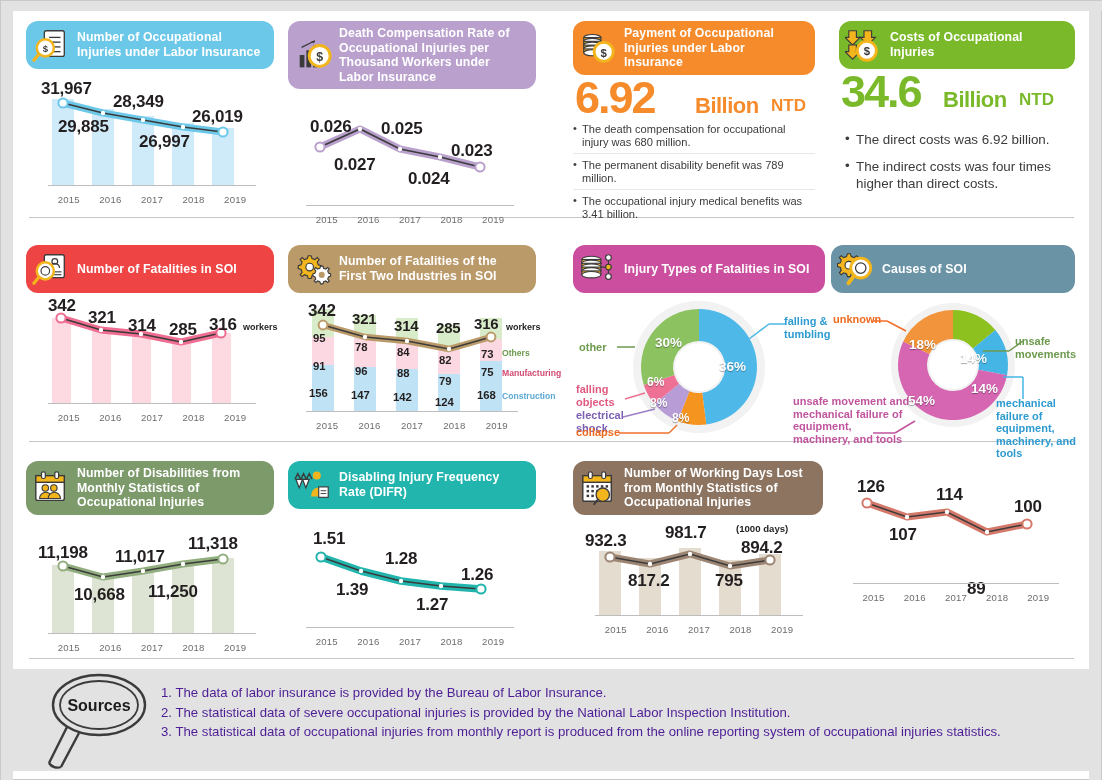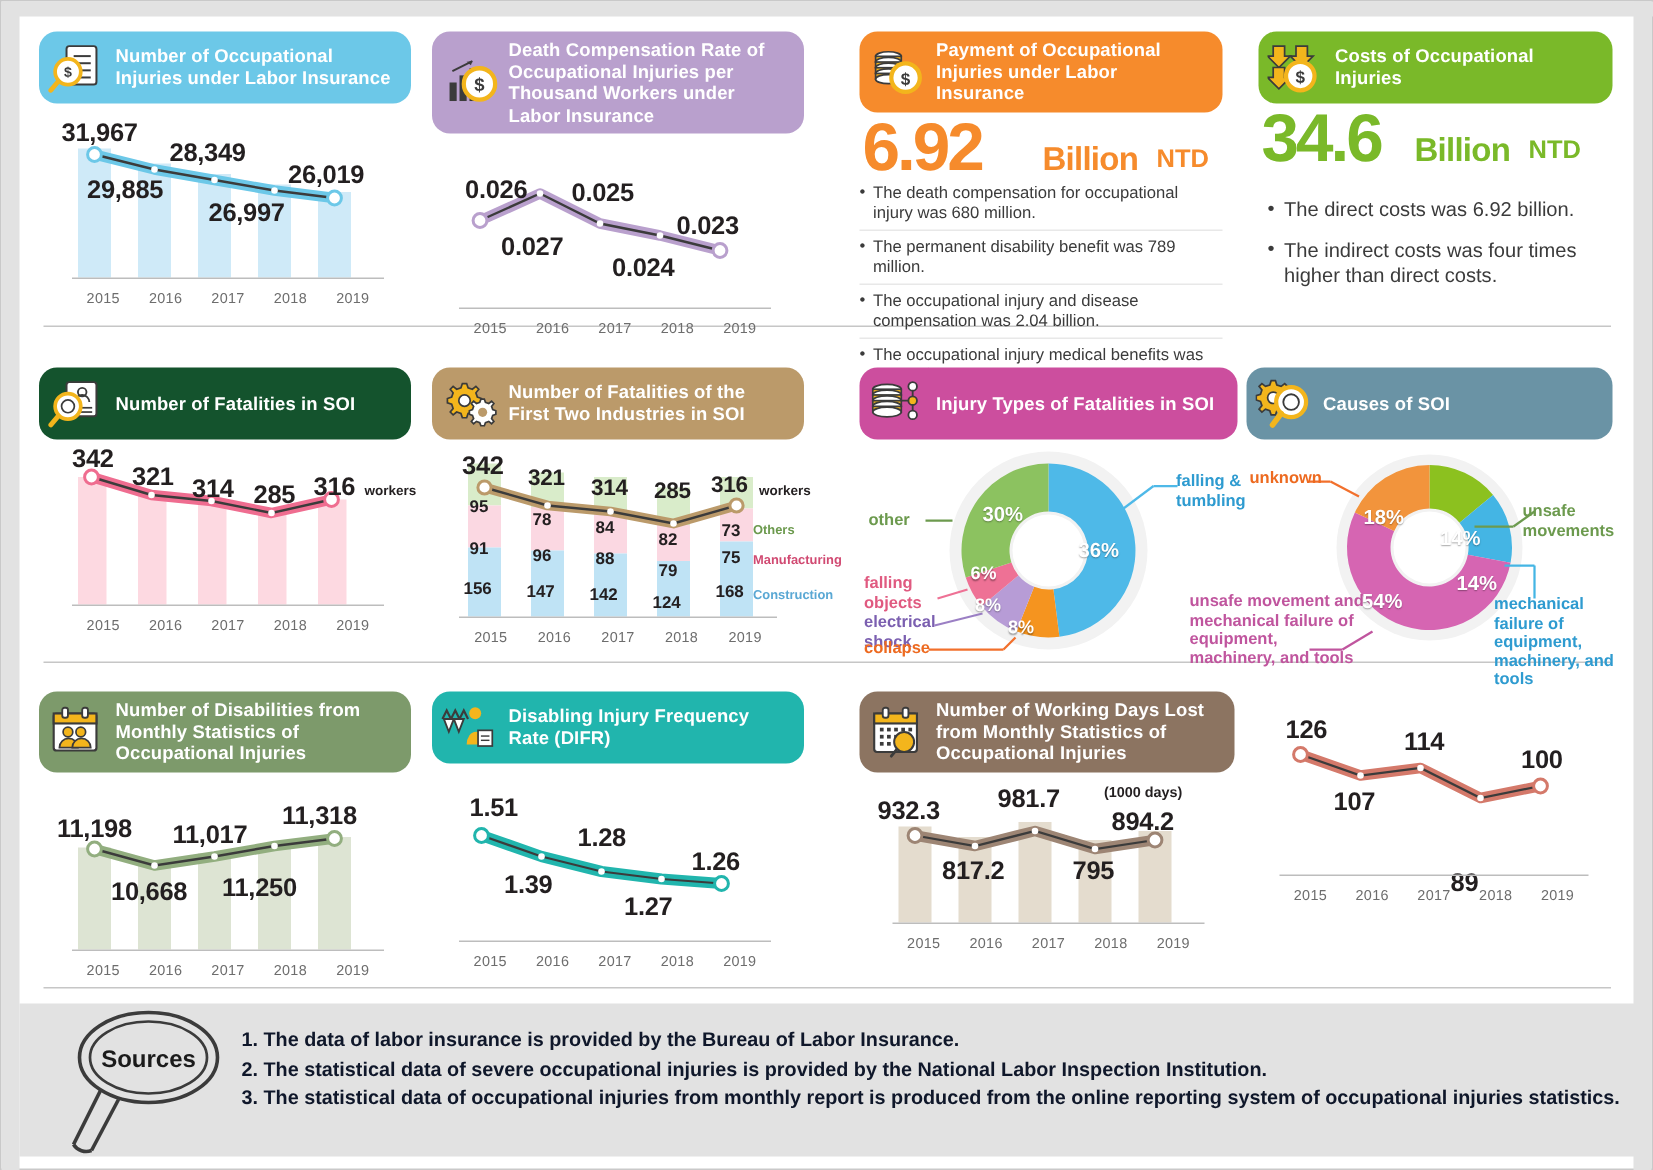--- a/index.html
+++ b/index.html
@@ -66,21 +66,21 @@
   .leg { position: absolute; font-weight: bold; font-size: 8.6px; }
 
   
   .dlab { position: absolute; font-weight: bold; font-size: 11px; line-height: 12.6px; white-space: pre-line; }
   .pctlab { position: absolute; font-weight: bold; font-size: 13.5px; color: #ffffff;
             text-shadow: 0 1px 1px rgba(0,0,0,.35); }
 
   
   .footer { position: absolute; left: 12px; top: 668px; width: 1078px; height: 102px; background: #e2e2e2; }
   .src-txt { position: absolute; left: 148px; top: 14px; font-size: 13.2px; line-height: 19.5px;
-             color: #0f172a; font-weight: bold; }
+             color: #4c1d95; font-weight: normal; }
   .src-txt div { white-space: nowrap; }
   .src-txt .wrap { white-space: normal; width: 925px; }
 </style>
 </head>
 <body>
 
 <div id="page">
   <div class="edge-l"></div>
   <div class="edge-r"></div>
   <div class="edge-t"></div>
@@ -201,21 +201,20 @@
       <div class="tt">Payment of Occupational Injuries under Labor Insurance</div>
     </div>
     <div style="position:relative;margin-top:6px;height:38px;">
       <span class="bignum" style="font-size:45px;color:#f68b2c;position:absolute;left:2px;top:-4px;">6.92</span>
       <span style="position:absolute;left:122px;top:12px;font-size:22px;font-weight:bold;color:#f68b2c;letter-spacing:-.5px;">Billion</span>
       <span style="position:absolute;left:198px;top:15px;font-size:17px;font-weight:bold;color:#f68b2c;">NTD</span>
     </div>
     <ul class="bullets" style="margin-top:4px;">
       <li>The death compensation for occupational injury was 680 million.</li>
       <li>The permanent disability benefit was 789 million.</li>
-      <li>The occupational injury and disease compensation was 2.04 billion.</li>
       <li style="border-bottom:none;">The occupational injury medical benefits was 3.41 billion.</li>
     </ul>
   </div>
 
   <div class="panel" style="left:838px;top:20px;width:236px;">
     <div class="pill" style="background:#7ab929;">
       <div class="ic">
         <svg viewBox="0 0 40 40" width="38" height="38">
           <g fill="#f3b51c" stroke="#3b3b3b" stroke-width="1.2">
             <path d="M4 5 h8 v7 h4 l-8 8 l-8 -8 h4 z"></path>
@@ -233,21 +232,21 @@
       <span style="position:absolute;left:104px;top:12px;font-size:22px;font-weight:bold;color:#7ab929;letter-spacing:-.5px;">Billion</span>
       <span style="position:absolute;left:180px;top:15px;font-size:17px;font-weight:bold;color:#7ab929;">NTD</span>
     </div>
     <ul class="bullets plain" style="margin-top:10px;margin-left:6px;">
       <li>The direct costs was 6.92 billion.</li>
       <li>The indirect costs was four times higher than direct costs.</li>
     </ul>
   </div>
 
   <div class="panel" style="left:25px;top:244px;width:248px;">
-    <div class="pill" style="background:#14532d;">
+    <div class="pill" style="background:#ef4444;">
       <div class="ic">
         <svg viewBox="0 0 40 40" width="38" height="38">
           <rect x="13" y="5" width="21" height="24" rx="2" fill="#fff" stroke="#3b3b3b" stroke-width="1.4"></rect>
           <circle cx="24" cy="12" r="3" fill="#fff" stroke="#3b3b3b" stroke-width="1.3"></circle>
           <path d="M19 19 a5 5 0 0 1 10 0" fill="none" stroke="#3b3b3b" stroke-width="1.3"></path>
           <line x1="17" y1="23" x2="31" y2="23" stroke="#3b3b3b" stroke-width="1.2"></line>
           <line x1="17" y1="26" x2="31" y2="26" stroke="#3b3b3b" stroke-width="1.2"></line>
           <circle cx="14" cy="22" r="9" fill="#fff" stroke="#f3b51c" stroke-width="2.6"></circle>
           <circle cx="14" cy="22" r="4.5" fill="none" stroke="#3b3b3b" stroke-width="1.2"></circle>
           <line x1="7" y1="29" x2="2" y2="35" stroke="#f3b51c" stroke-width="3.4" stroke-linecap="round"></line>

